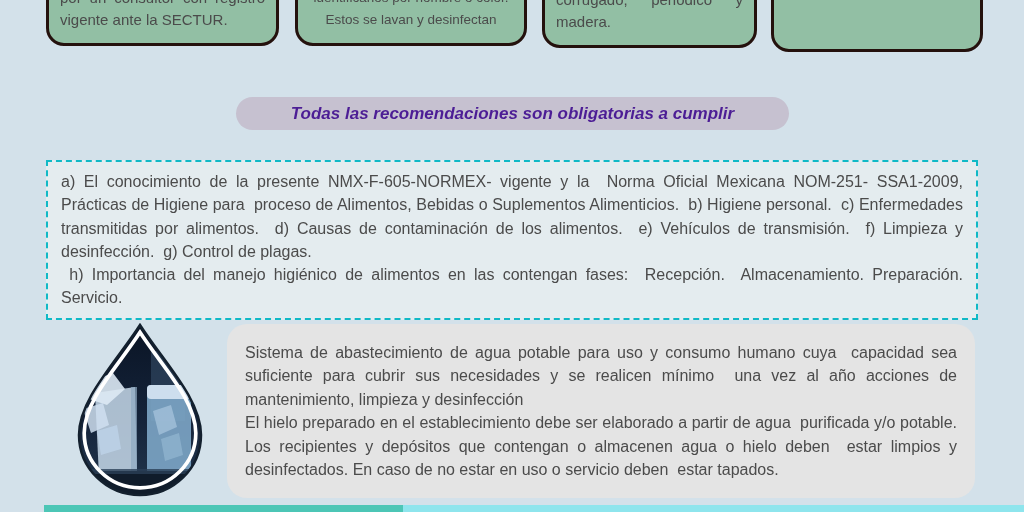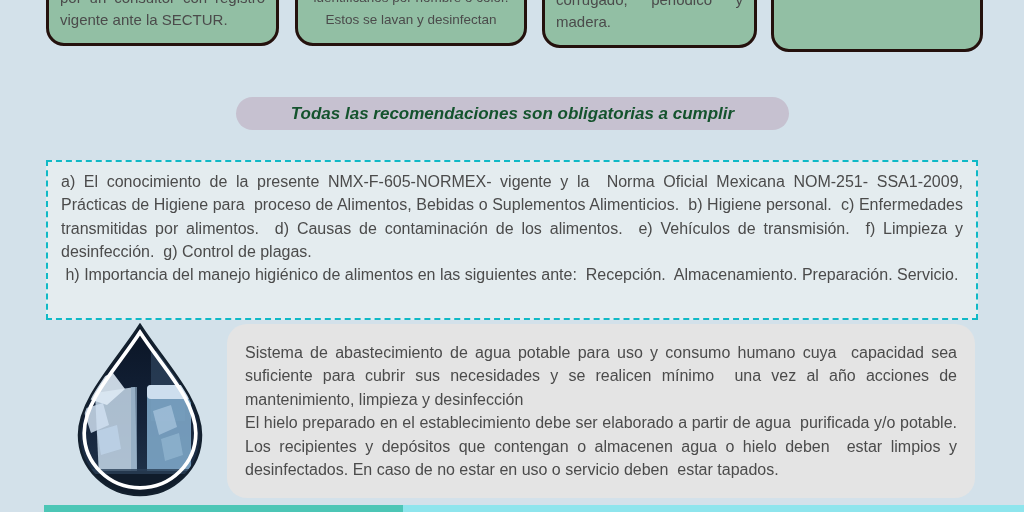--- a/index.html
+++ b/index.html
@@ -28,21 +28,21 @@
   #box2{left:295px;width:232px;}
   #box3{left:542px;width:215px;top:-70px;}
   #box4{left:771px;width:212px;top:-66px;}
   
   .banner{
     position:absolute;left:236px;top:97px;width:553px;height:33px;
     background:#c6c1d0;border-radius:17px;
     display:flex;align-items:center;justify-content:center;
   }
   .banner .banner-text{
-    font-size:17px;font-weight:bold;font-style:italic;color:#14532d;
+    font-size:17px;font-weight:bold;font-style:italic;color:#4c1d95;
   }
   
   .dashed-box{
     position:absolute;left:46px;top:160px;width:932px;height:160px;
     box-sizing:border-box;
     background:#e4ecef;border:2px dashed #10b9c6;
     padding:8px 13px;color:#4b4b4b;
   }
   .dashed-box p{
     margin:0;font-size:16px;line-height:23.3px;text-align:justify;
@@ -89,21 +89,21 @@
   <div class="green-box" id="box4">
     <div class="bx-text"></div>
   </div>
 
   <div class="banner">
     <span class="banner-text">Todas las recomendaciones son obligatorias a cumplir</span>
   </div>
 
   <div class="dashed-box">
     <p>a) El conocimiento de la presente NMX-F-605-NORMEX- vigente y la  Norma Oficial Mexicana NOM-251- SSA1-2009, Prácticas de Higiene para  proceso de Alimentos, Bebidas o Suplementos Alimenticios.  b) Higiene personal.  c) Enfermedades transmitidas por alimentos.  d) Causas de contaminación de los alimentos.  e) Vehículos de transmisión.  f) Limpieza y desinfección.  g) Control de plagas.</p>
-    <p> h) Importancia del manejo higiénico de alimentos en las siguientes ante:  Recepción.  Almacenamiento. Preparación. Servicio.</p>
+    <p> h) Importancia del manejo higiénico de alimentos en las contengan fases:  Recepción.  Almacenamiento. Preparación. Servicio.</p>
   </div>
 
   <div class="water-photo">
     <svg width="134" height="178" viewBox="0 0 134 178">
       <defs>
         <clipPath id="dropClip">
           <path d="M67,4 C90,40 128,78 128,114 A61,60 0 1 1 6,114 C6,78 44,40 67,4 Z"></path>
         </clipPath>
         <linearGradient id="photoBg" x1="0" y1="0" x2="0" y2="1">
           <stop offset="0" stop-color="#0a1424"></stop>

